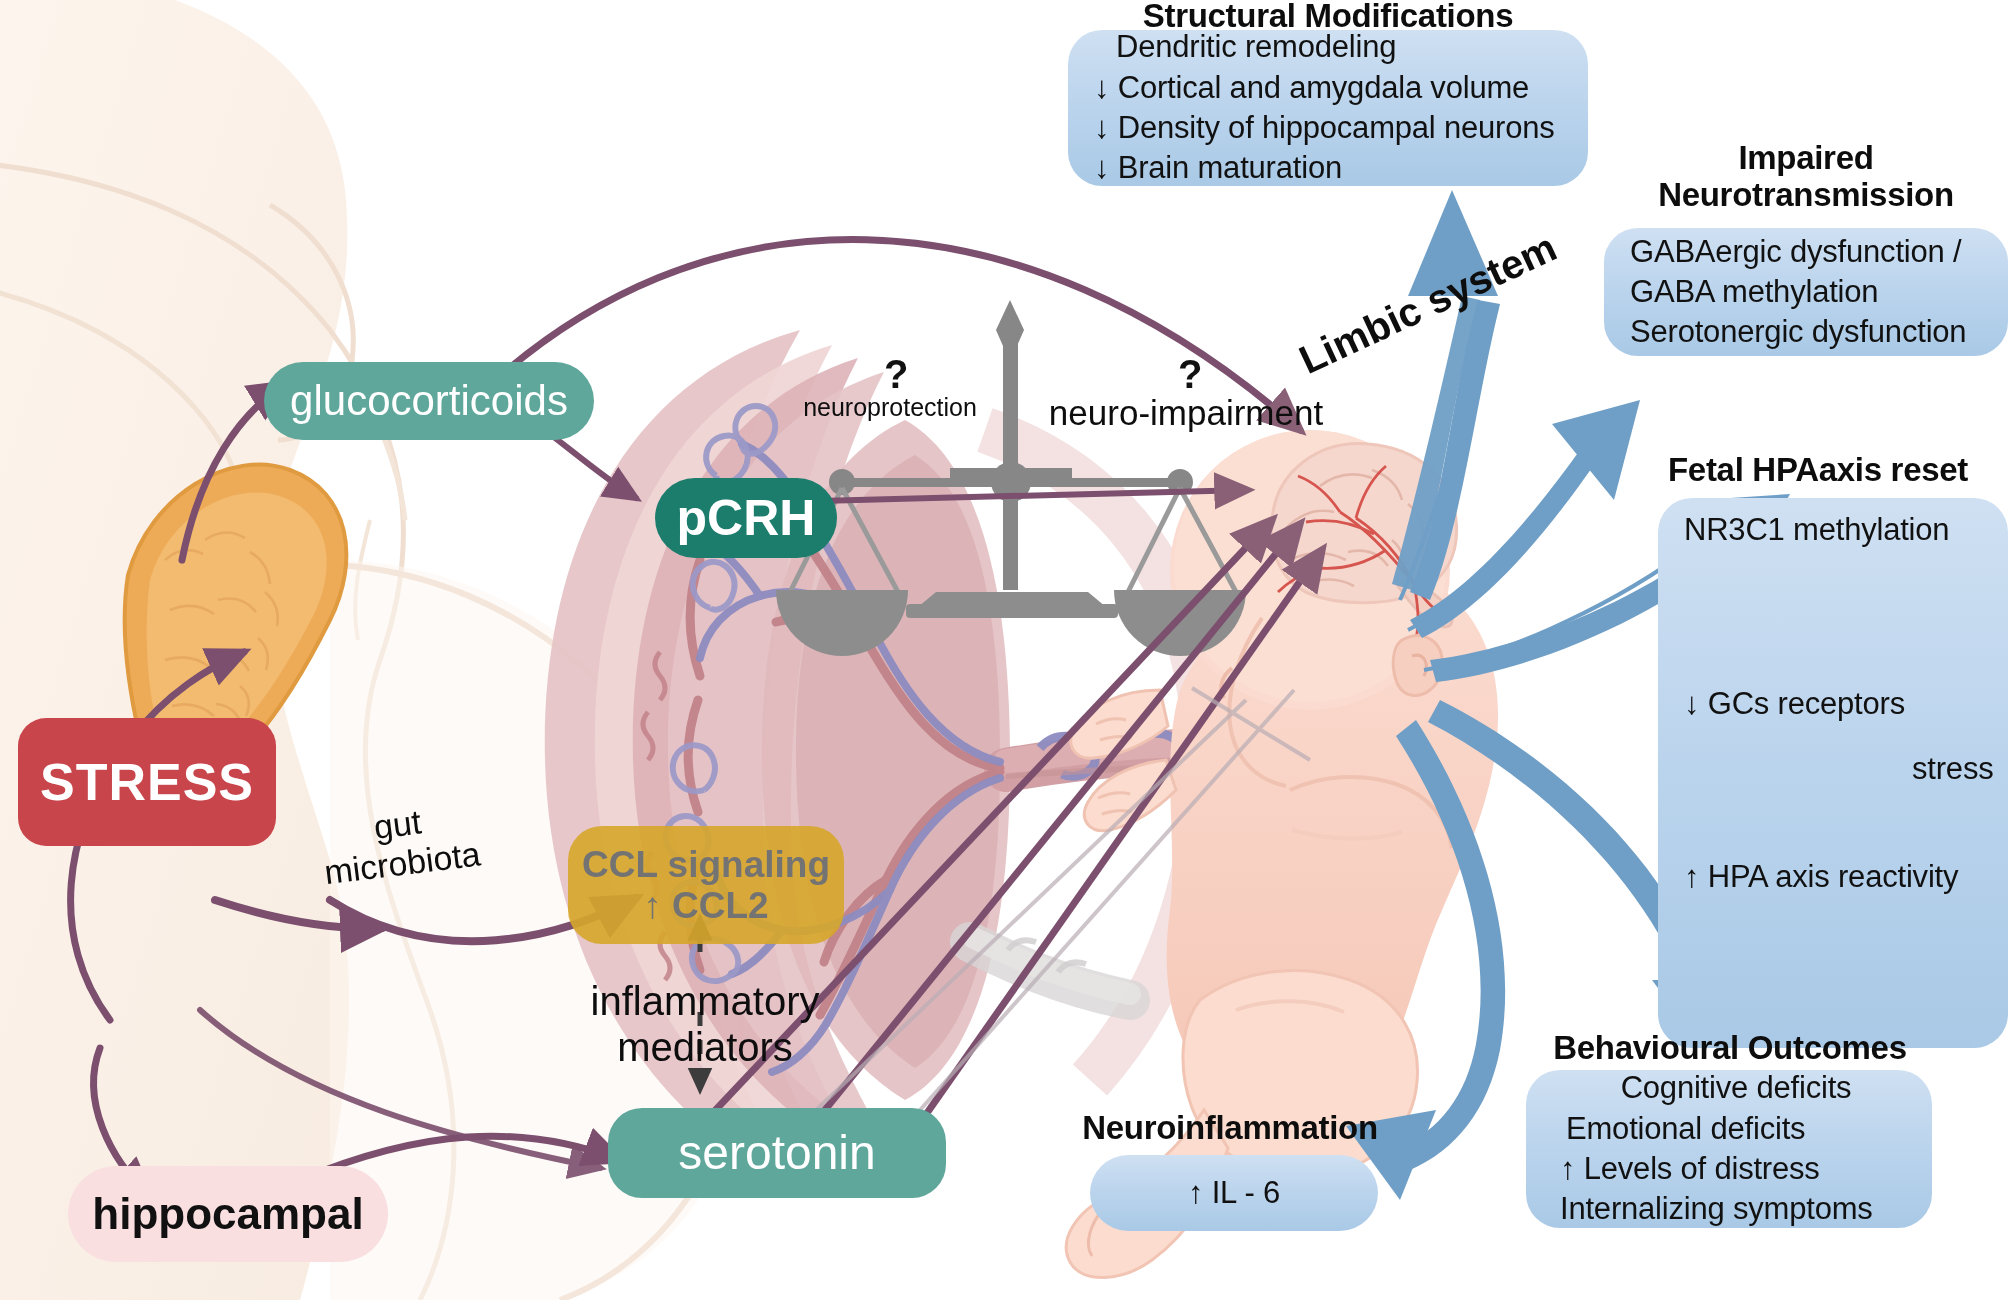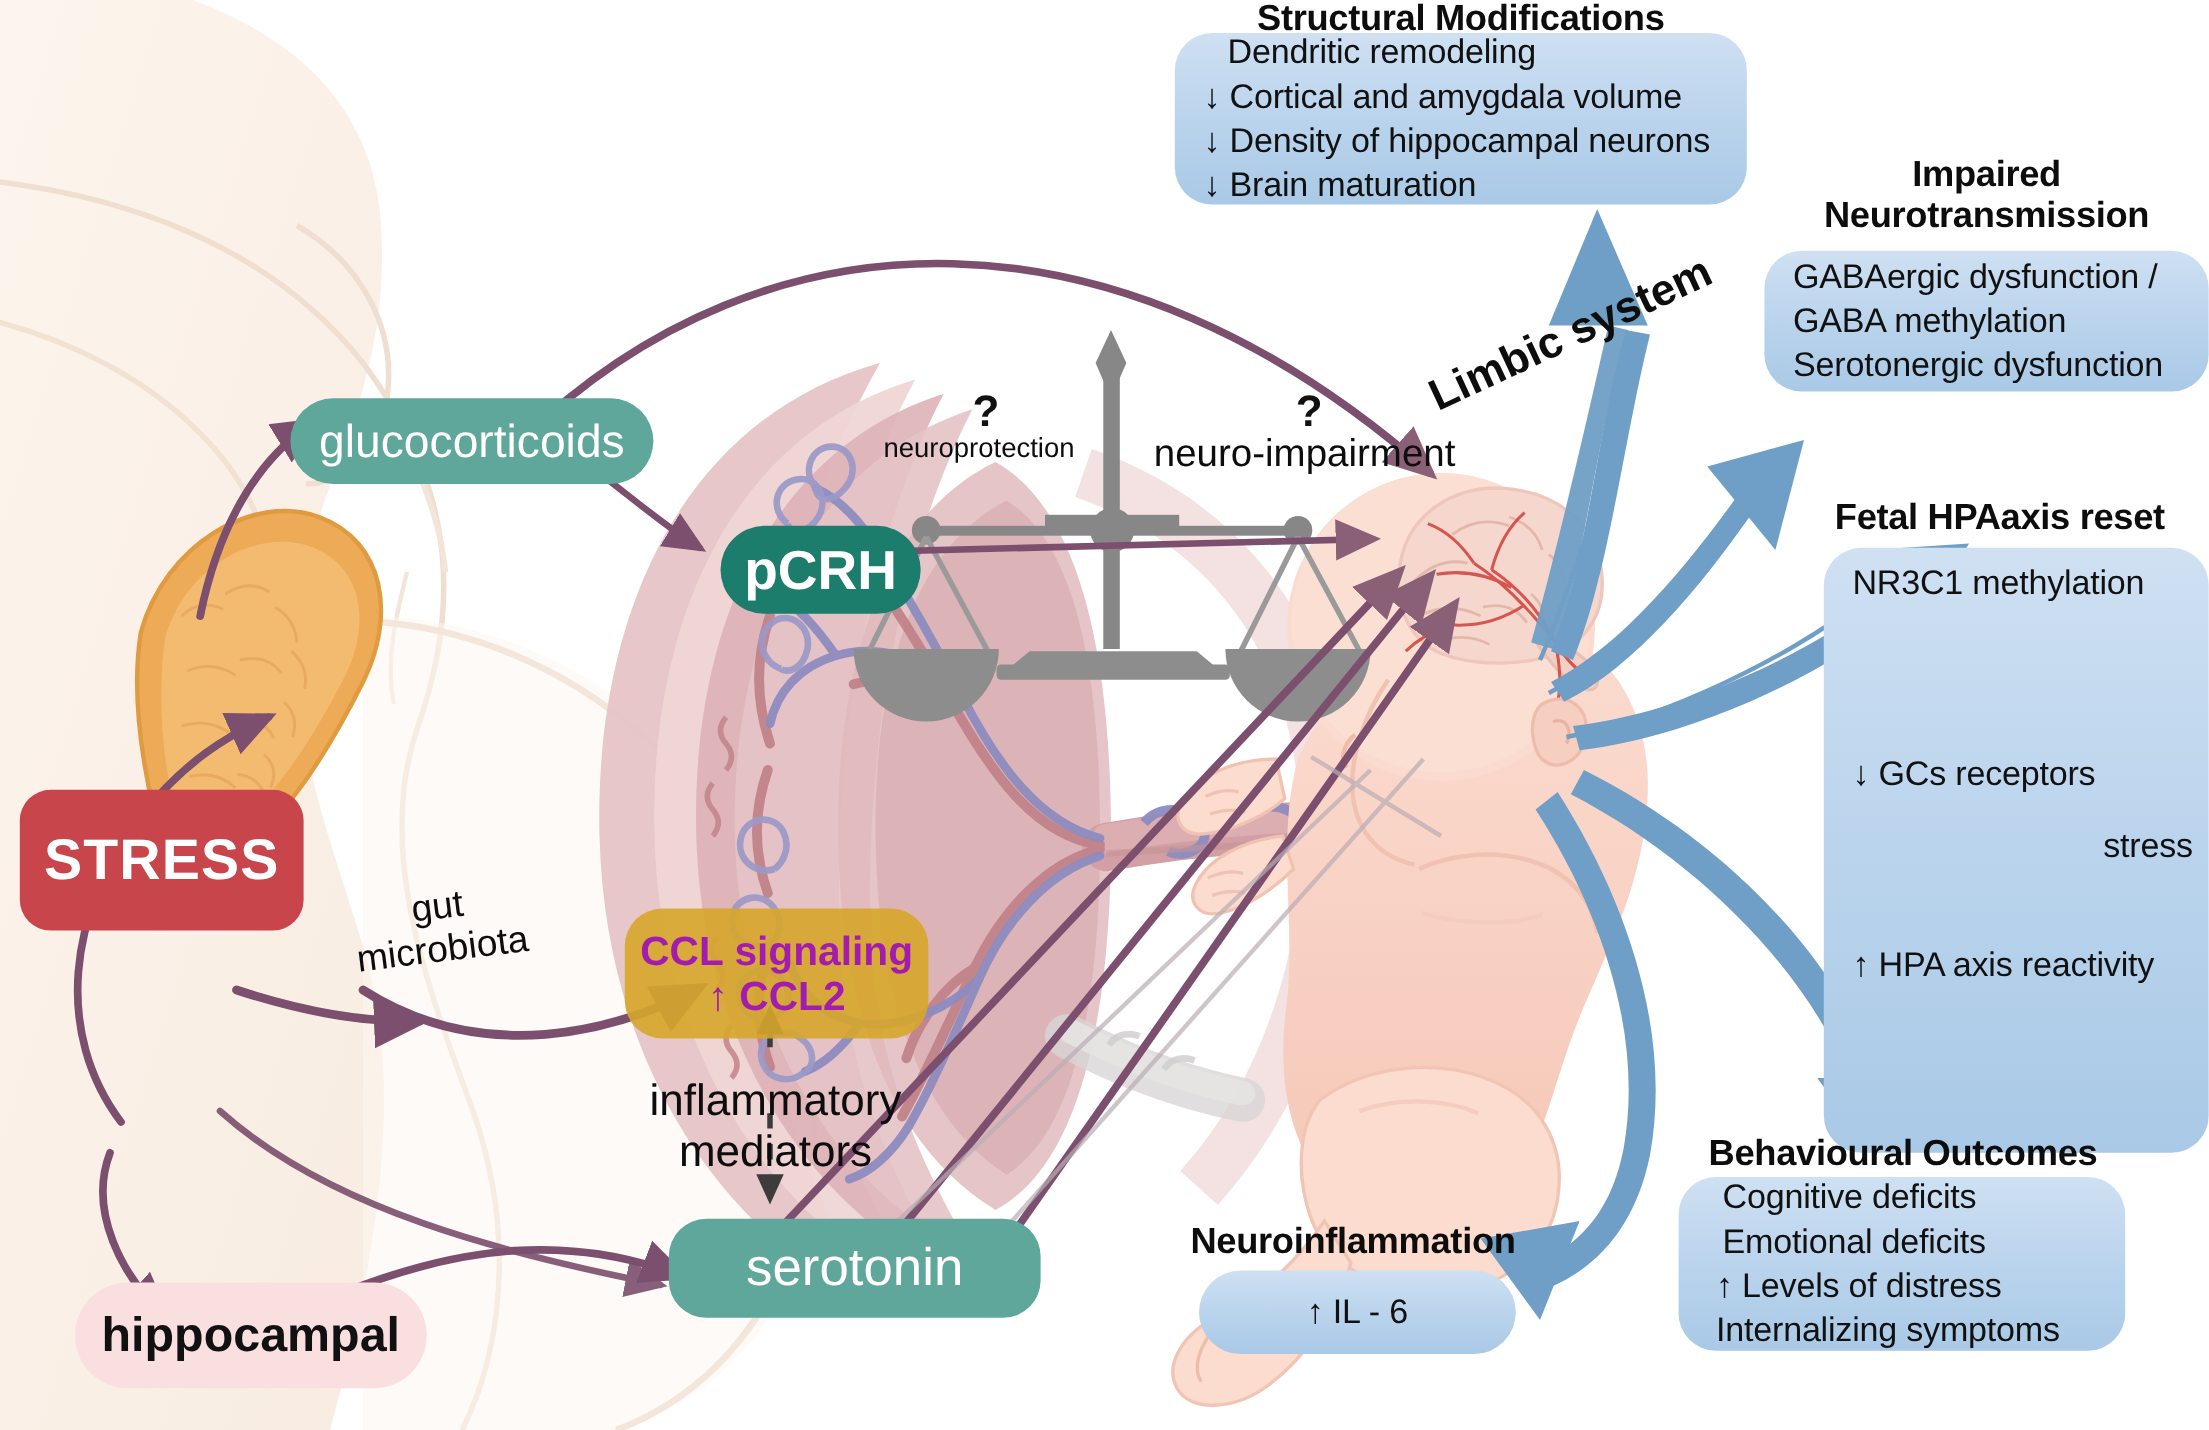--- a/index.html
+++ b/index.html
@@ -53,21 +53,21 @@
     display: flex;
     align-items: center;
     justify-content: center;
     text-align: center;
     line-height: 1.12;
   }
   .pill-teal   { background: #5fa79b; color: #ffffff; }
   .pill-dteal  { background: #1d7d6d; color: #ffffff; }
   .pill-red    { background: #c9454c; color: #ffffff; border-radius: 28px; }
   .pill-pink   { background: #fadfe1; color: #111111; }
-  .pill-gold   { background: rgba(214,166,42,0.90); color: #a21caf; }
+  .pill-gold   { background: rgba(214,166,42,0.90); color: #737373; }
 
   .plain-label {
     position: absolute;
     color: #0d0d0d;
     text-align: center;
     line-height: 1.15;
     white-space: pre-line;
   }
   .qmark {
     position: absolute;
@@ -501,21 +501,21 @@
     <div class="line" style="margin-top:68px;">↑ HPA axis reactivity</div>
   </div>
 
   <div class="box-title" style="left:1080px; top:1110px; width:300px;">Neuroinflammation</div>
   <div class="box blue-box" style="left:1090px; top:1155px; width:288px; height:76px; border-radius:999px; align-items:center;">
     <div class="line" style="text-align:center;">↑ IL - 6</div>
   </div>
 
   <div class="box-title" style="left:1520px; top:1030px; width:420px;">Behavioural Outcomes</div>
   <div class="box blue-box" style="left:1526px; top:1070px; width:406px; height:158px;">
-    <div class="line" style="padding-left:14px;">Cognitive deficits</div>
+    <div class="line" style="padding-left:14px;text-align:center;">Cognitive deficits</div>
     <div class="line" style="padding-left:14px;">Emotional deficits</div>
     <div class="line" style="padding-left:8px;">↑ Levels of distress</div>
     <div class="line" style="padding-left:8px;">Internalizing symptoms</div>
   </div>
 
   <div class="pill pill-red" style="left:18px; top:718px; width:258px; height:128px; font-size:52px; font-weight:bold; letter-spacing:1px;">
     <span>STRESS</span>
   </div>
 
   <div class="pill pill-teal" style="left:264px; top:362px; width:330px; height:78px; font-size:42px;">

